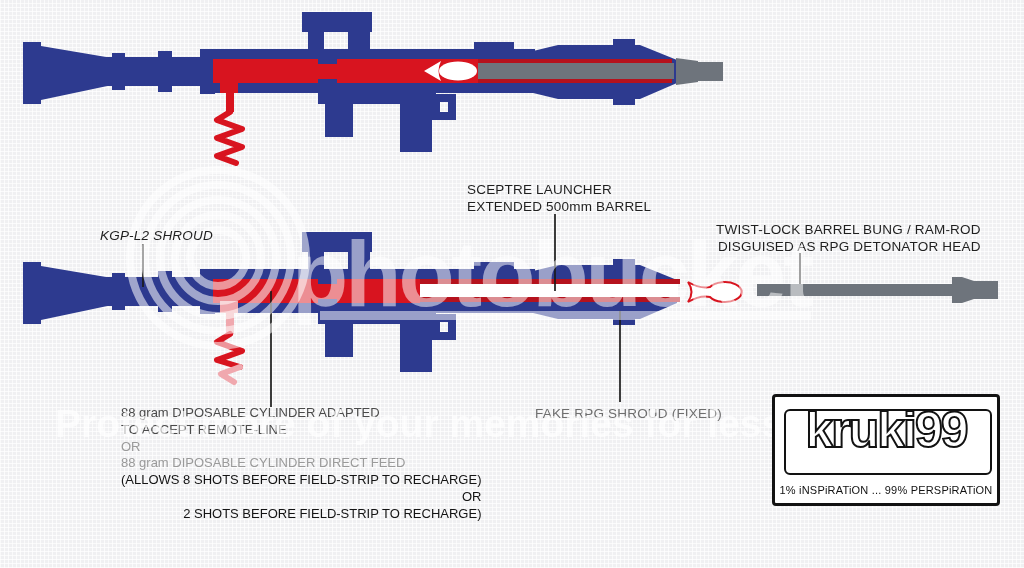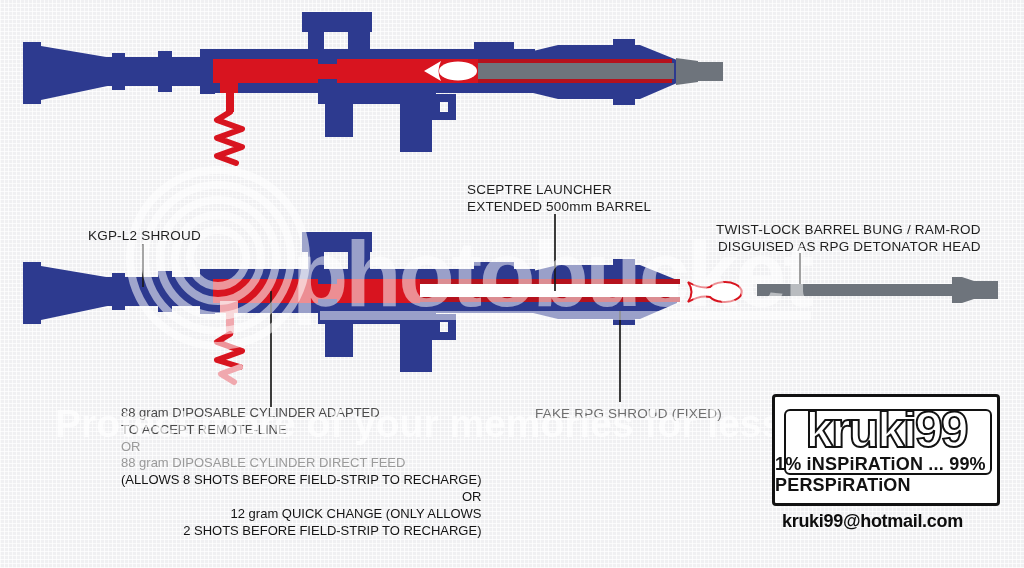--- a/index.html
+++ b/index.html
@@ -59,22 +59,22 @@
   .logo-inner-rect{
     position:absolute;left:9px;top:12px;width:204px;height:62px;
     border:2px solid #121212;border-radius:6px;
   }
   .logo-name{
     position:absolute;left:0;top:4px;width:100%;text-align:center;
     font-size:50px;font-weight:bold;letter-spacing:-2px;
     color:#ffffff;-webkit-text-stroke:2px #121212;
   }
   .logo-slogan{
-    position:absolute;left:0;bottom:7px;width:100%;
-    font-size:18px;font-weight:bold;color:#121212;letter-spacing:.2px;
+    position:absolute;left:0;bottom:7px;width:100%;text-align:center;
+    font-size:11px;font-weight:normal;color:#121212;letter-spacing:.2px;
   }
   .logo-email{
     position:absolute;z-index:4;left:782px;top:511px;
     font-size:18px;font-weight:bold;color:#0d0d0d;letter-spacing:-.3px;
   }
 </style>
 </head>
 <body>
 
 <div class="stage">
@@ -201,43 +201,41 @@
       <circle class="ring" cx="218" cy="258" r="73"></circle>
       <circle class="ring" cx="218" cy="258" r="88"></circle>
     </g>
   </svg>
 
   <div class="label" style="left:467px;top:181px;">
     <div>SCEPTRE LAUNCHER</div>
     <div>EXTENDED 500mm BARREL</div>
   </div>
 
-  <div class="label" style="left:88px;top:227px;">KGP-L2 SHROUD</div>
+  <div class="label" style="left:100px;top:227px;font-style:italic;">KGP-L2 SHROUD</div>
 
   <div class="label" style="left:716px;top:221px;text-align:right;">
     <div>TWIST-LOCK BARREL BUNG / RAM-ROD</div>
     <div>DISGUISED AS RPG DETONATOR HEAD</div>
   </div>
 
   <div class="label washed" style="left:535px;top:405px;">FAKE RPG SHROUD (FIXED)</div>
 
   <div class="cyl">
     <div class="ln-dim">88 gram DIPOSABLE CYLINDER ADAPTED</div>
     <div class="ln-dim">TO ACCEPT REMOTE-LINE</div>
     <div class="ln-gray">OR</div>
     <div class="ln-gray">88 gram DIPOSABLE CYLINDER DIRECT FEED</div>
     <div class="ln-black">(ALLOWS 8 SHOTS BEFORE FIELD-STRIP TO RECHARGE)</div>
     <div class="ln-black">OR</div>
-    <div class="ln-black">12 gram QUICK CHANGE  (ONLY ALLOWS</div>
     <div class="ln-black">2 SHOTS BEFORE FIELD-STRIP TO RECHARGE)</div>
   </div>
 
   <div class="wm-text">photobucket</div>
   <div class="wm-band">Protect more of your memories for less</div>
 
   <div class="logo-box">
     <div class="logo-inner-rect"></div>
     <div class="logo-name">kruki99</div>
     <div class="logo-slogan">1% iNSPiRATiON ... 99% PERSPiRATiON</div>
   </div>
-  <div class="logo-email">kruki99@hotmail.com</div>
 
 </div>
 
 </body></html>

